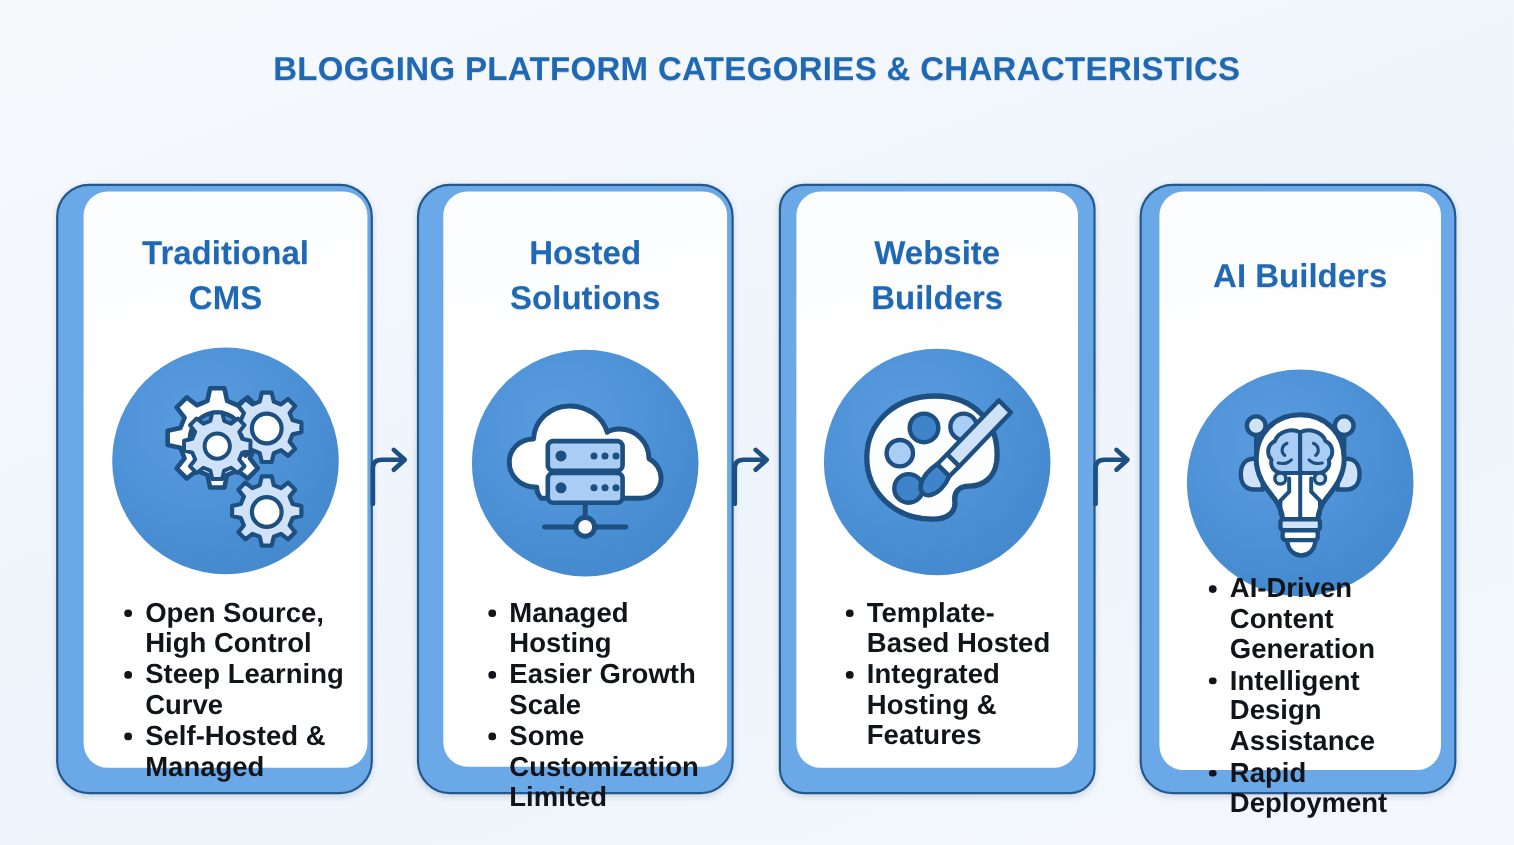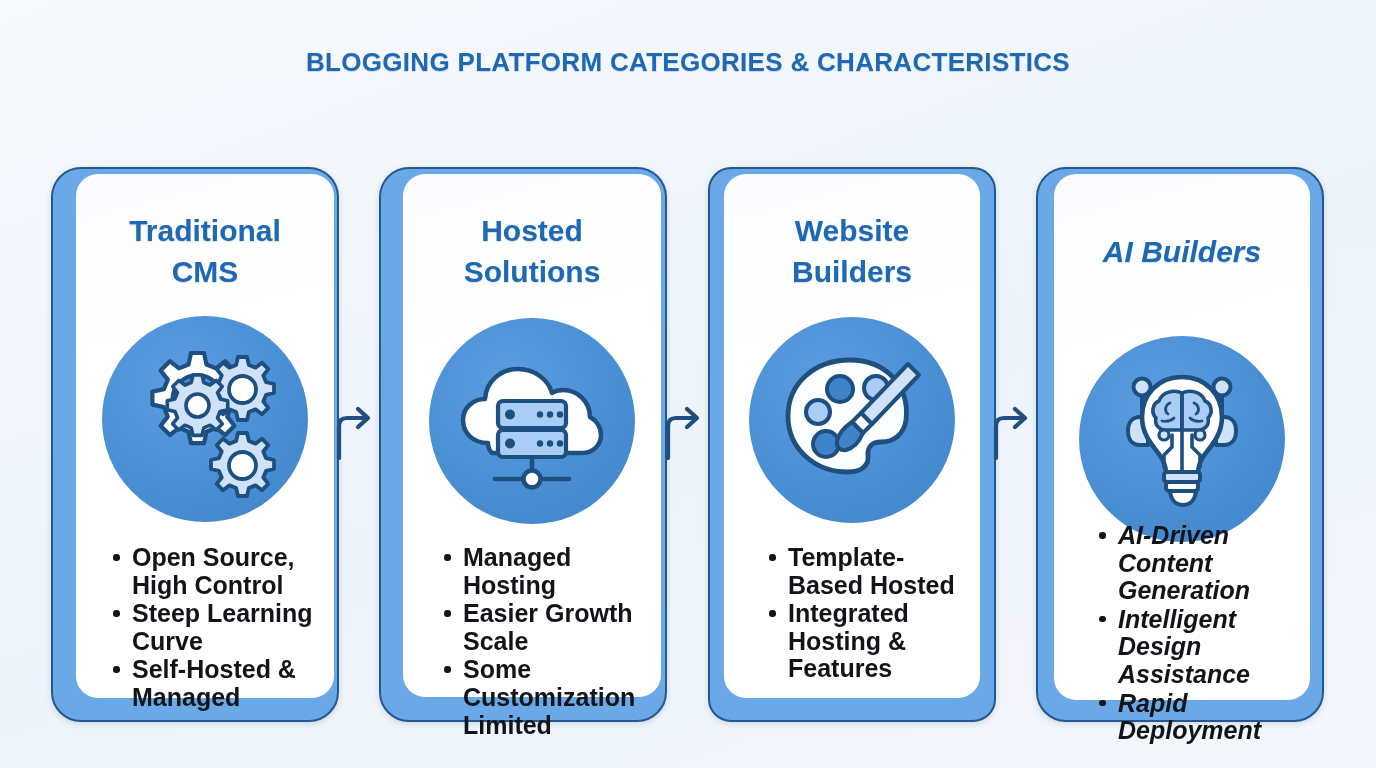--- a/index.html
+++ b/index.html
@@ -16,21 +16,21 @@
     width: 1376px; height: 768px;
     background: linear-gradient(160deg, #f7fafd 0%, #eef4fb 55%, #f4f8fc 100%);
   }
 
   
   .page-title {
     position: absolute;
     left: 0; top: 47px;
     width: 1376px;
     text-align: center;
-    font-size: 26px;
+    font-size: 30px;
     font-weight: bold;
     letter-spacing: 0.3px;
     color: #1f68b4;
     text-shadow: 0 1px 1px rgba(28,72,130,0.20);
     white-space: nowrap;
   }
 
   
   .card-row { position: absolute; left: 0; top: 0; width: 1108px; height: 768px; }
 
@@ -53,21 +53,21 @@
   
   .card-outer.c1 { left: 51px; }
   .card-outer.c1 .card-inner { left: 23px; right: 3px;  top: 5px;  bottom: 22px; }
 
   .card-outer.c2 { left: 379px; }
   .card-outer.c2 .card-inner { left: 22px; right: 4px;  top: 5px;  bottom: 23px; border-radius: 22px; }
 
   .card-outer.c3 { left: 708px; border-radius: 23px; }
   .card-outer.c3 .card-inner { left: 14px; right: 14px; top: 5px;  bottom: 22px; }
 
-  .card-outer.c4 { left: 1036px; font-style: italic; }
+  .card-outer.c4 { left: 1036px; }
   .card-outer.c4 .card-inner { left: 16px; right: 12px; top: 5px;  bottom: 20px; }
 
   .card-body {
     position: absolute;
     left: 0; right: 0; top: 0; bottom: 0;
     padding: 0;
   }
 
   .card-title {
     position: absolute;

